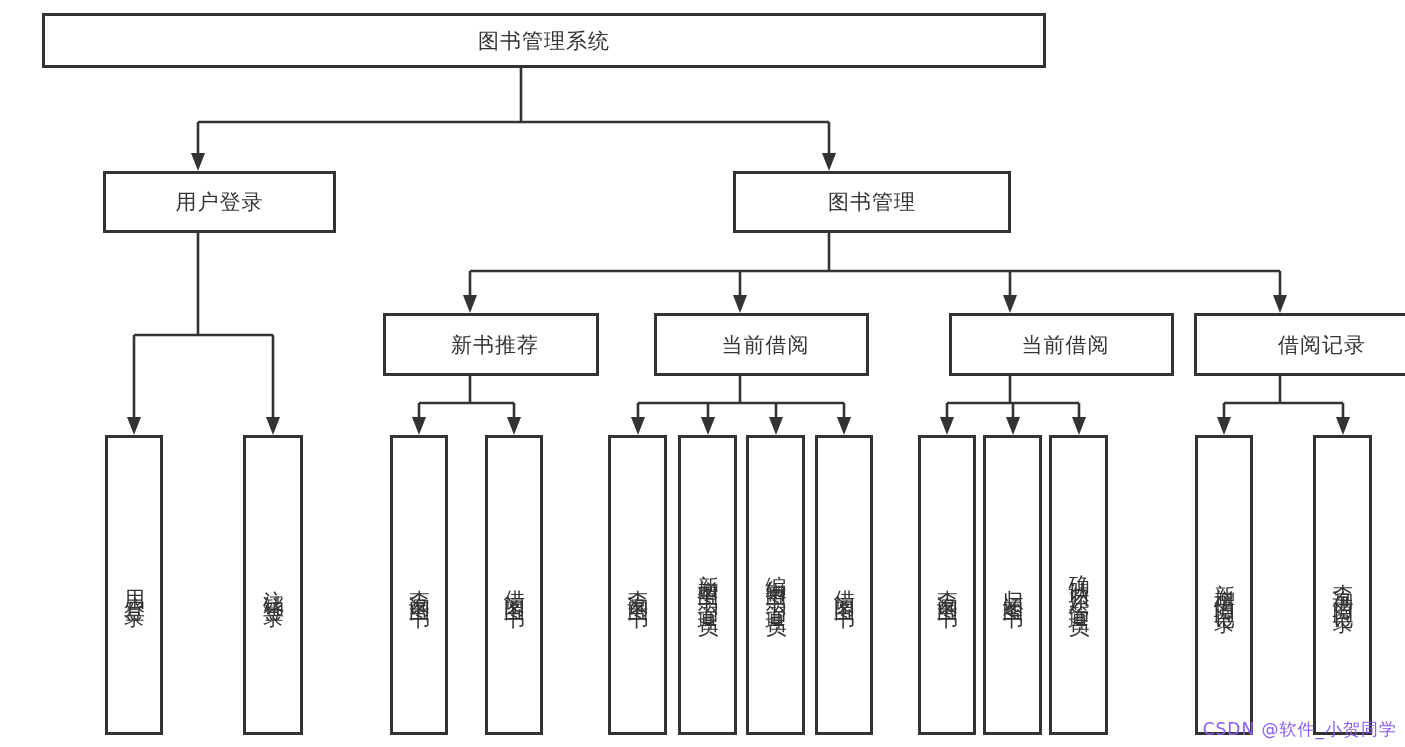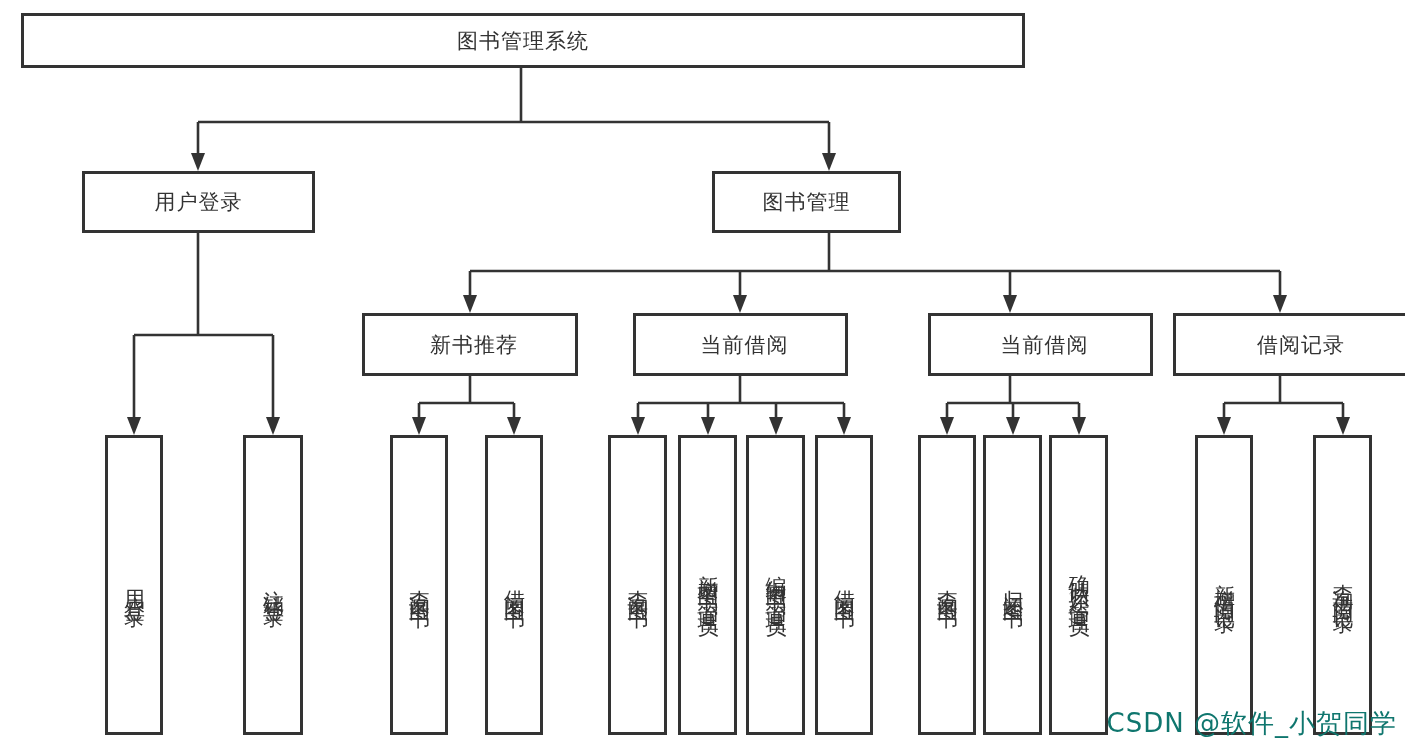--- a/index.html
+++ b/index.html
@@ -24,38 +24,39 @@
     display: flex;
     align-items: center;
     justify-content: center;
     z-index: 2;
     color: #333333;
   }
   .h-box {
     font-size: 21px;
     letter-spacing: 1px;
     text-align: center;
+    margin-left: 21px;
   }
   .v-box {
     writing-mode: vertical-rl;
     text-orientation: mixed;
     font-size: 21px;
     letter-spacing: 6px;
     line-height: 1;
   }
   
   .root   { left: 21px;   top: 13px;  width: 1004px; height: 55px; }
   .lvl2   { top: 171px;   height: 62px; }
   .lvl3   { top: 313px;   height: 63px; padding-left: 8px; }
   .leaf   { top: 435px;   height: 300px; }
   .watermark {
     position: absolute;
     right: 8px; bottom: 6px;
-    font-size: 26px;
-    color: #0f766e;
+    font-size: 17px;
+    color: #8b5cf6;
     z-index: 5;
     letter-spacing: 1px;
   }
   path.conn { stroke: #333333; stroke-width: 2.6; fill: none; }
   polygon.arrow { fill: #333333; stroke: none; }
 </style>
 </head>
 <body>
 
 <svg id="connectors" viewBox="0 0 1405 747" xmlns="http://www.w3.org/2000/svg">
@@ -116,21 +117,21 @@
   <path class="conn" d="M1224,403 H1343"></path>
   <path class="conn" d="M1224,403 V418"></path>
   <polygon class="arrow" points="1217,417 1231,417 1224,435"></polygon>
   <path class="conn" d="M1343,403 V418"></path>
   <polygon class="arrow" points="1336,417 1350,417 1343,435"></polygon>
 </svg>
 
 <div class="box h-box root">图书管理系统</div>
 
 <div class="box h-box lvl2" style="left:82px; width:233px;">用户登录</div>
-<div class="box h-box lvl2" style="left:712px; width:189px;">图书管理</div>
+<div class="box h-box lvl2" style="left:712px; width:278px;">图书管理</div>
 
 <div class="box h-box lvl3" style="left:362px; width:216px;">新书推荐</div>
 <div class="box h-box lvl3" style="left:633px; width:215px;">当前借阅</div>
 <div class="box h-box lvl3" style="left:928px; width:225px;">当前借阅</div>
 <div class="box h-box lvl3" style="left:1173px; width:248px;">借阅记录</div>
 
 <div class="box v-box leaf" style="left:105px; width:58px;">用户登录</div>
 <div class="box v-box leaf" style="left:243px; width:60px;">注销登录</div>
 
 <div class="box v-box leaf" style="left:390px; width:58px;">查询图书</div>

